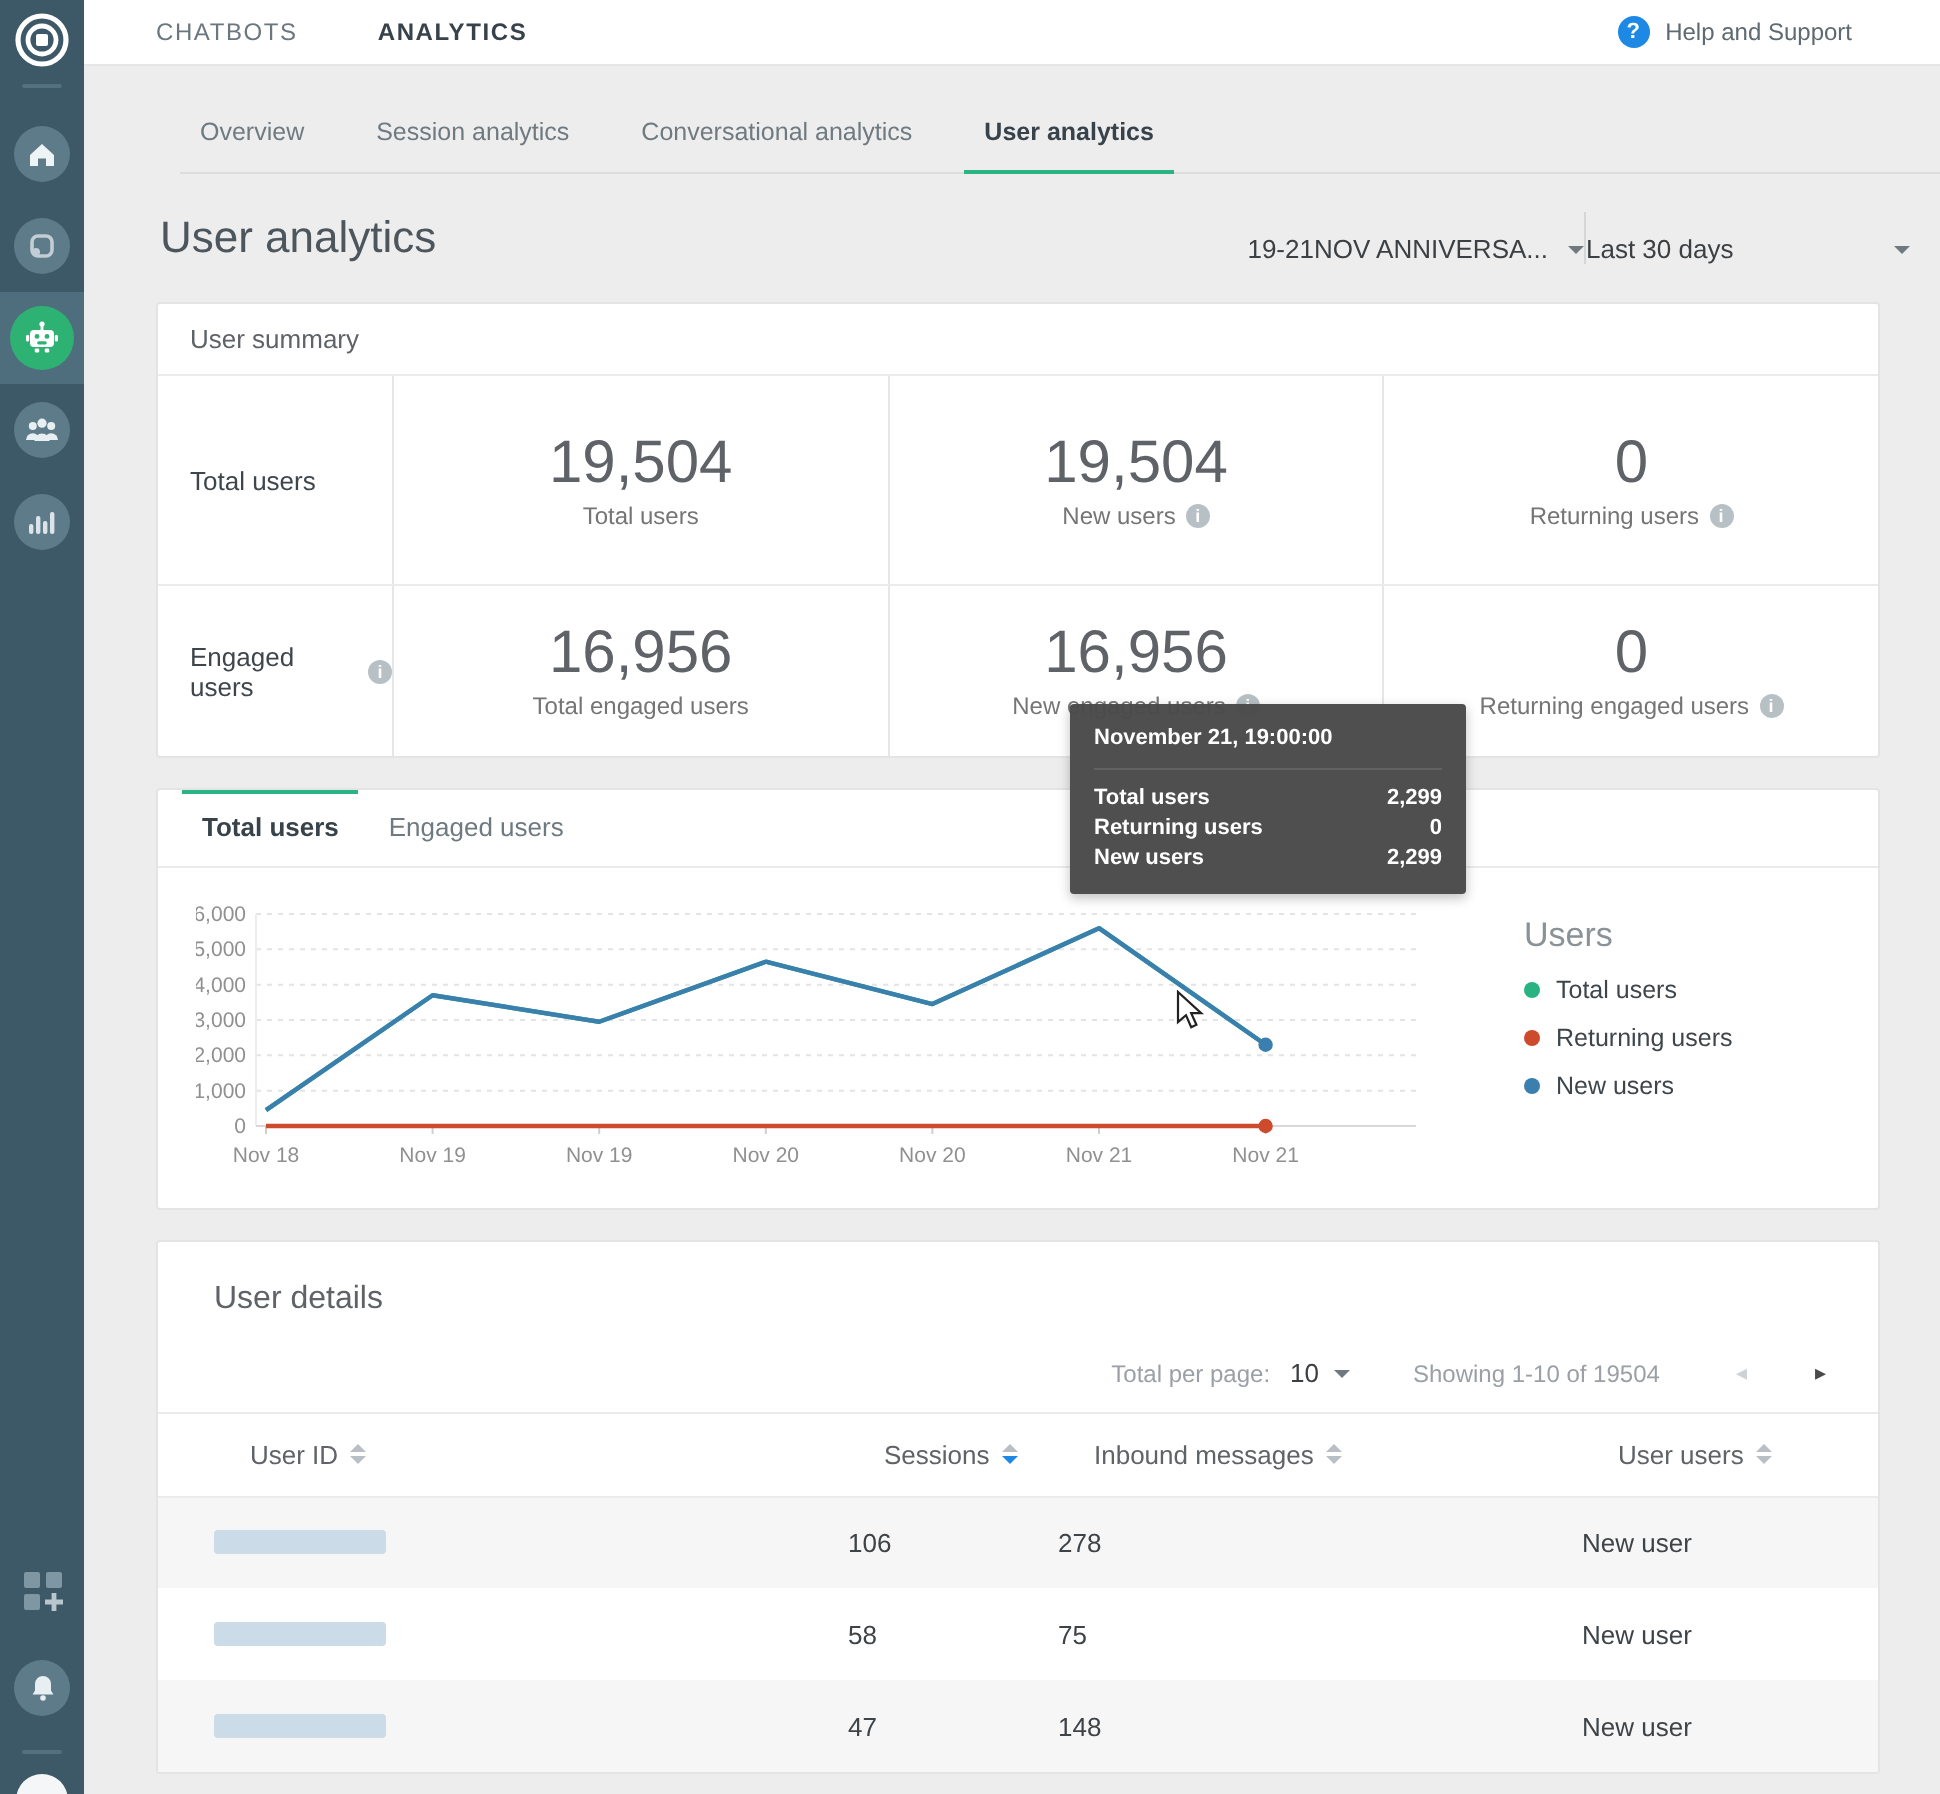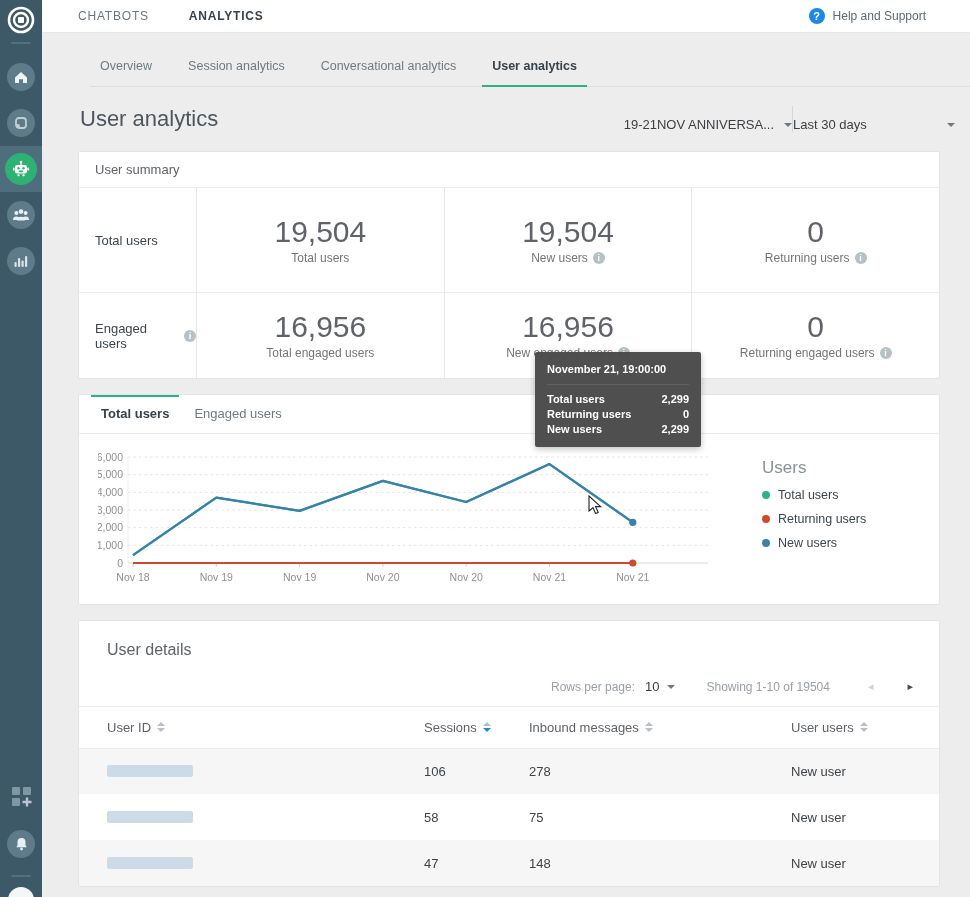--- a/index.html
+++ b/index.html
@@ -64,35 +64,35 @@
 
   
   .details-title { padding:20px 28px 2px; font-size:16px; font-weight:400; color:#5f6368; }
   .pagination { display:flex; align-items:center; justify-content:flex-end; padding:18px 26px 12px; border-bottom:1px solid #ebebeb; font-size:12px; color:#9aa0a5; gap:8px; }
   .pp-value { font-size:13px; color:#3c4043; margin-left:2px; cursor:pointer; display:flex; align-items:center; gap:7px; }
   .showing { margin-left:24px; }
   .pg-arrow { margin-left:26px; font-size:11px; cursor:pointer; color:#4a4a4a; }
   .pg-arrow.disabled { color:#cfd2d4; cursor:default; margin-left:30px; }
   table { width:100%; border-collapse:collapse; }
   th { font-size:13px; font-weight:400; color:#5f6368; height:41px; border-bottom:1px solid #ebebeb; }
-  th .th-inner { display:inline-flex; align-items:center; gap:6px; cursor:pointer; }
+  th .th-inner { display:inline-flex; align-items:center; gap:6px; cursor:pointer;margin-left:18px; }
   td { font-size:13px; color:#3e4347; height:46px; }
   tbody tr:nth-child(odd) { background:#f6f6f7; }
   .col-left { text-align:left; padding-left:28px; }
   .col-right { text-align:left; padding-right:6px; }
   .col-status { text-align:left; padding-left:50px; }
   .sort { display:inline-flex; flex-direction:column; gap:2px; }
   .sort i { display:block; width:0; height:0; border-left:4px solid transparent; border-right:4px solid transparent; }
   .sort .up { border-bottom:4px solid #b9bfc4; }
   .sort .down { border-top:4px solid #b9bfc4; }
   .sort.active .down { border-top-color:#1e88e5; }
   .redacted { width:86px; height:12px; border-radius:2px; background:#ccdbe8; }
 
   
-  .tooltip { position:absolute; left:535px; top:352px; width:166px; background:rgba(73,73,73,.97); border-radius:2px; padding:11px 12px 10px; z-index:40; box-shadow:0 2px 6px rgba(0,0,0,.25); }
+  .tooltip { position:absolute; left:535px; top:352px; width:198px; background:rgba(73,73,73,.97); border-radius:2px; padding:11px 12px 10px; z-index:40; box-shadow:0 2px 6px rgba(0,0,0,.25); }
   .tooltip-title { font-size:11px; font-weight:bold; color:#fff; }
   .tooltip-divider { height:1px; background:#616161; margin:9px 0 7px; }
   .t-row { display:flex; justify-content:space-between; font-size:11px; font-weight:bold; color:#fff; line-height:15px; }
   .cursor { position:absolute; left:588px; top:495px; z-index:50; }
 </style>
 </head>
 <body>
 
 <aside class="sidebar">
   <div class="logo">
@@ -334,21 +334,21 @@
               <span>New users</span>
             </div>
           </div>
       </div>
     </div>
   </section>
 
   <section class="card">
     <div class="details-title">User details</div>
     <div class="pagination">
-      <span>Rows per page:</span>
+      <span>Total per page:</span>
       <span class="pp-value">
         <span>10</span>
         <span class="caret"></span>
       </span>
       <span class="showing">Showing 1-10 of 19504</span>
       <span class="pg-arrow disabled">◂</span>
       <span class="pg-arrow">▸</span>
     </div>
     <table>
       <colgroup>

